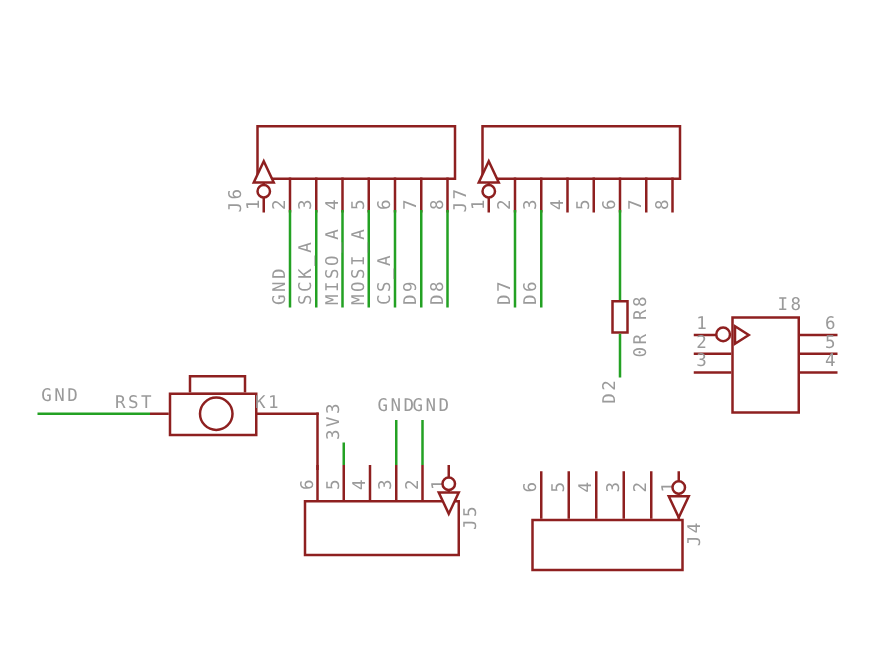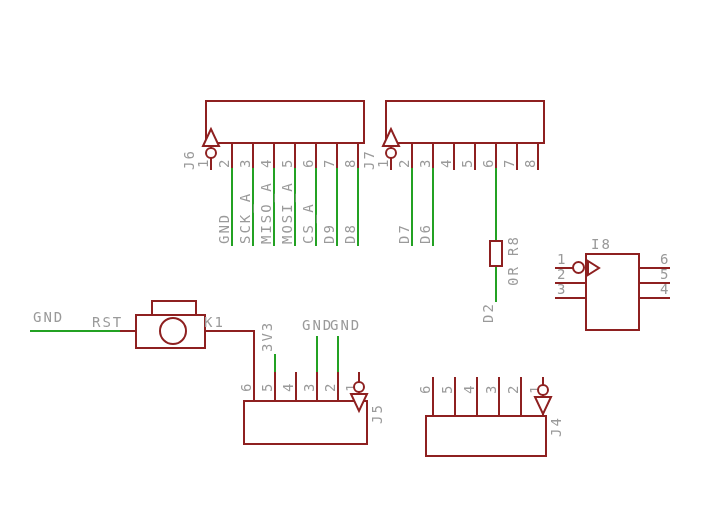--- a/index.html
+++ b/index.html
@@ -98,21 +98,21 @@
   <div class="txt vtxt" style="left:418px;top:244px">D6</div>
 
   <div class="netv" style="left:495px;top:168px;height:72px"></div>
   <div class="cbox" style="left:489px;top:240px;width:14px;height:27px"></div>
   <div class="netv" style="left:495px;top:267px;height:35px"></div>
   <div class="txt vtxt" style="left:506px;top:256px">R8</div>
   <div class="txt vtxt" style="left:506px;top:286px">0R</div>
   <div class="txt vtxt" style="left:481px;top:323px">D2</div>
 
   <div class="cbox" style="left:585px;top:253px;width:55px;height:78px"></div>
-  <div class="txt" style="left:591px;top:237px">I8</div>
+  <div class="txt" style="left:622px;top:237px">I8</div>
 
   <div class="pinh" style="left:555px;top:267px;width:19px"></div>
   <div class="pinh" style="left:555px;top:282px;width:30px"></div>
   <div class="pinh" style="left:555px;top:297px;width:30px"></div>
   <div class="bubble" style="left:572px;top:261px"></div>
   <svg class="mark" style="left:587px;top:260px" width="14" height="16">
     <polygon points="1,1 1,15 12,8" fill="#ffffff" stroke="#8e2020" stroke-width="2"></polygon>
   </svg>
 
   <div class="pinh" style="left:640px;top:267px;width:30px"></div>

